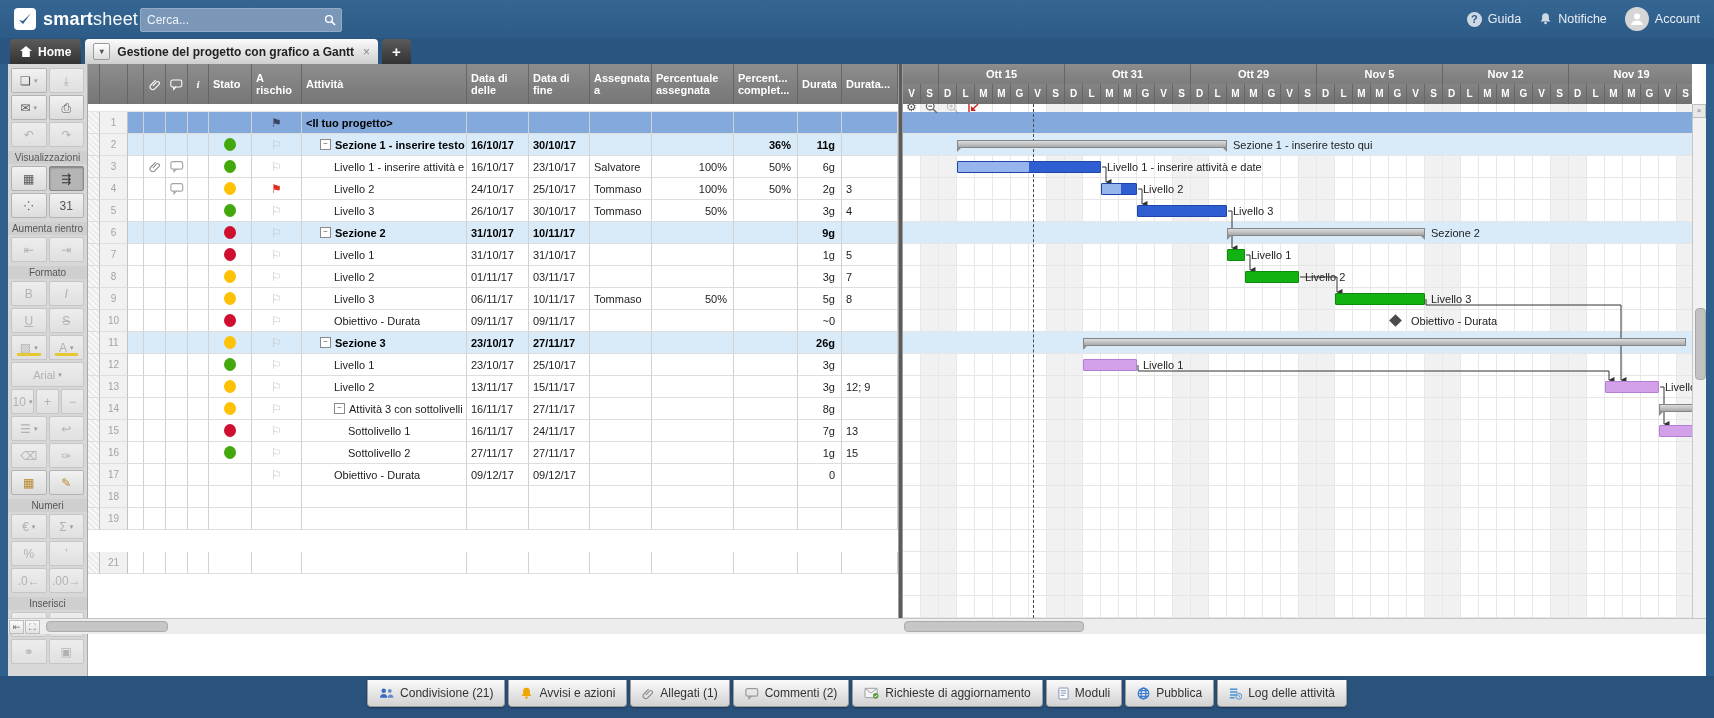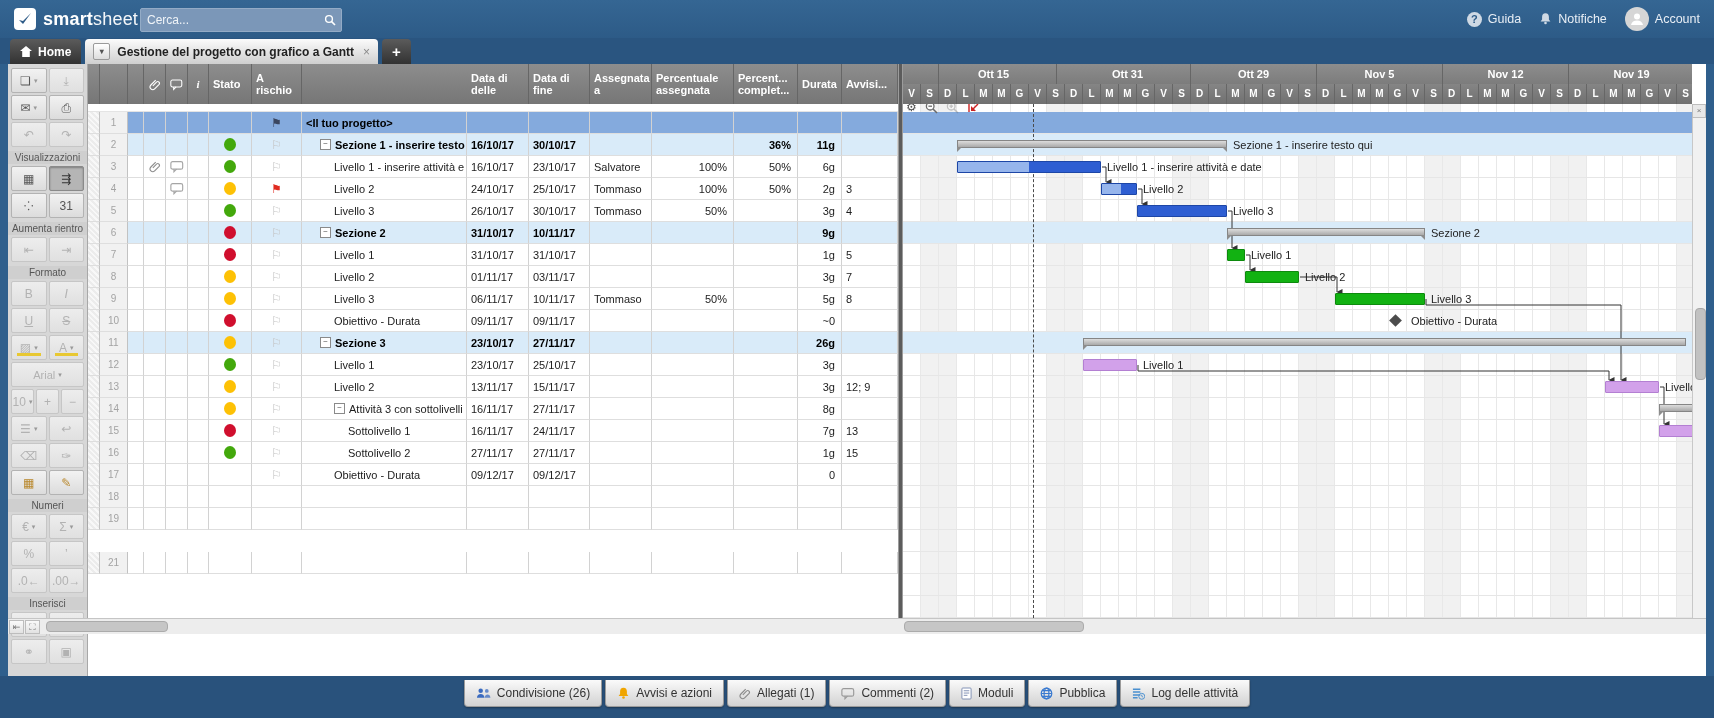--- a/index.html
+++ b/index.html
@@ -342,27 +342,28 @@
         </div>
         <div class="hcell" style="left: 78px; width: 22px; justify-content: center;">
           <svg width="14" height="13" viewBox="0 0 16 14">
             <rect x="1" y="1.5" width="13.5" height="8.5" rx="2" stroke="#fff" fill="none" stroke-width="1.3"></rect>
             <path d="M4.5 10v3l3-3" stroke="#fff" fill="none" stroke-width="1.3"></path>
           </svg>
         </div>
         <div class="hcell" style="left: 100px; width: 21px; font-style: italic; justify-content: center; font-family: &quot;Liberation Serif&quot;, serif;">i</div>
         <div class="hcell" style="left: 121px; width: 43px;">Stato</div>
         <div class="hcell" style="left: 164px; width: 50px;">A rischio</div>
+        <div class="hcell" style="left: 214px; width: 165px;">Attività</div>
         <div class="hcell" style="left: 379px; width: 62px;">Data di delle</div>
         <div class="hcell" style="left: 441px; width: 61px;">Data di fine</div>
         <div class="hcell" style="left: 502px; width: 62px;">Assegnata a</div>
         <div class="hcell" style="left: 564px; width: 82px;">Percentuale assegnata</div>
         <div class="hcell" style="left: 646px; width: 64px;">Percent... complet...</div>
         <div class="hcell" style="left: 710px; width: 44px;">Durata</div>
-        <div class="hcell" style="left: 754px; width: 56px;">Avvisi...</div>
+        <div class="hcell" style="left: 754px; width: 56px;">Durata...</div>
       </div>
     <div class="rows" id="grows">
         <div class="grow" style="top: 0px; height: 8px; border-bottom: 1px solid rgb(228, 228, 228); width: 810px;"></div>
         <div class="grow" style="top: 8px;">
           <div class="cell hatch" style="width: 12px; flex: 0 0 12px;"></div>
           <div class="cell num" style="width: 28px; flex: 0 0 28px;">1</div>
           <div class="cell " style="width: 16px; flex: 0 0 16px; background: rgb(132, 170, 221);"></div>
           <div class="cell c" style="width: 22px; flex: 0 0 22px; background: rgb(132, 170, 221);"></div>
           <div class="cell c" style="width: 22px; flex: 0 0 22px; background: rgb(132, 170, 221);"></div>
           <div class="cell c" style="width: 21px; flex: 0 0 21px; background: rgb(132, 170, 221);"></div>
@@ -860,21 +861,21 @@
           <div class="cell r" style="width: 64px; flex: 0 0 64px;"></div>
           <div class="cell r" style="width: 44px; flex: 0 0 44px;"></div>
           <div class="cell l" style="width: 56px; flex: 0 0 56px;"></div>
         </div>
       </div>
   </div>
   <div class="split"></div>
   <div class="gantt">
     <div class="gweeks" id="gweeks">
         <div class="gweek" style="left: 0px; width: 36px;"></div>
-        <div class="gweek" style="left: 28px; width: 126px;">Ott 15</div>
+        <div class="gweek" style="left: 36px; width: 126px;">Ott 15</div>
         <div class="gweek" style="left: 162px; width: 126px;">Ott 31</div>
         <div class="gweek" style="left: 288px; width: 126px;">Ott 29</div>
         <div class="gweek" style="left: 414px; width: 126px;">Nov 5</div>
         <div class="gweek" style="left: 540px; width: 126px;">Nov 12</div>
         <div class="gweek" style="left: 666px; width: 126px;">Nov 19</div>
       </div>
     <div class="gdays" id="gdays">
         <div class="gday" style="left: 0px;">V</div>
         <div class="gday" style="left: 18px;">S</div>
         <div class="gday" style="left: 36px;">D</div>
@@ -1079,21 +1080,21 @@
 <div class="foottabs" id="foottabs">
     <div class="ftab">
       <span>
         <svg width="15" height="12" viewBox="0 0 16 12">
           <circle cx="5" cy="3.6" r="2.4" fill="#3a6bc0"></circle>
           <path d="M1 11c0-2.6 1.8-4 4-4s4 1.4 4 4z" fill="#3a6bc0"></path>
           <circle cx="11.5" cy="3.8" r="2" fill="#3a6bc0" opacity=".75"></circle>
           <path d="M9.3 11c.3-2.1 1.4-3.4 3-3.4 1.7 0 2.8 1.3 3.1 3.4z" fill="#3a6bc0" opacity=".75"></path>
         </svg>
       </span>
-      <span>Condivisione (26)</span>
+      <span>Condivisione (21)</span>
     </div>
     <div class="ftab">
       <span>
         <svg width="13" height="13" viewBox="0 0 16 16">
           <path d="M8 1c2.9 0 4.2 2.2 4.2 4.4v3.2L14 11H2l1.8-2.4V5.4C3.8 3.2 5.1 1 8 1z" fill="#f0a500"></path>
           <circle cx="8" cy="13" r="1.6" fill="#f0a500"></circle>
         </svg>
       </span>
       <span>Avvisi e azioni</span>
     </div>
@@ -1106,20 +1107,31 @@
       <span>Allegati (1)</span>
     </div>
     <div class="ftab">
       <span>
         <svg width="14" height="13" viewBox="0 0 16 14">
           <rect x="1" y="1.5" width="13.5" height="8.5" rx="2" stroke="#9a9a9a" fill="none" stroke-width="1.3"></rect>
           <path d="M4.5 10v3l3-3" stroke="#9a9a9a" fill="none" stroke-width="1.3"></path>
         </svg>
       </span>
       <span>Commenti (2)</span>
+    </div>
+    <div class="ftab">
+      <span>
+        <svg width="15" height="12" viewBox="0 0 16 12">
+          <rect x="1" y="1" width="13" height="10" rx="1" stroke="#9a9a9a" fill="#f4f4f4"></rect>
+          <path d="M1 1l6.5 5L14 1" stroke="#9a9a9a" fill="none"></path>
+          <circle cx="12.5" cy="9" r="3" fill="#5a9a40"></circle>
+          <path d="M11 9l1.2 1.2L14.2 8" stroke="#fff" fill="none"></path>
+        </svg>
+      </span>
+      <span>Richieste di aggiornamento</span>
     </div>
     <div class="ftab">
       <span>
         <svg width="11" height="13" viewBox="0 0 12 14">
           <rect x="1" y="1" width="10" height="12" rx="1" stroke="#7a8ab0" fill="#fff"></rect>
           <path d="M3 4h6M3 6.5h6M3 9h4" stroke="#7a8ab0"></path>
         </svg>
       </span>
       <span>Moduli</span>
     </div>

